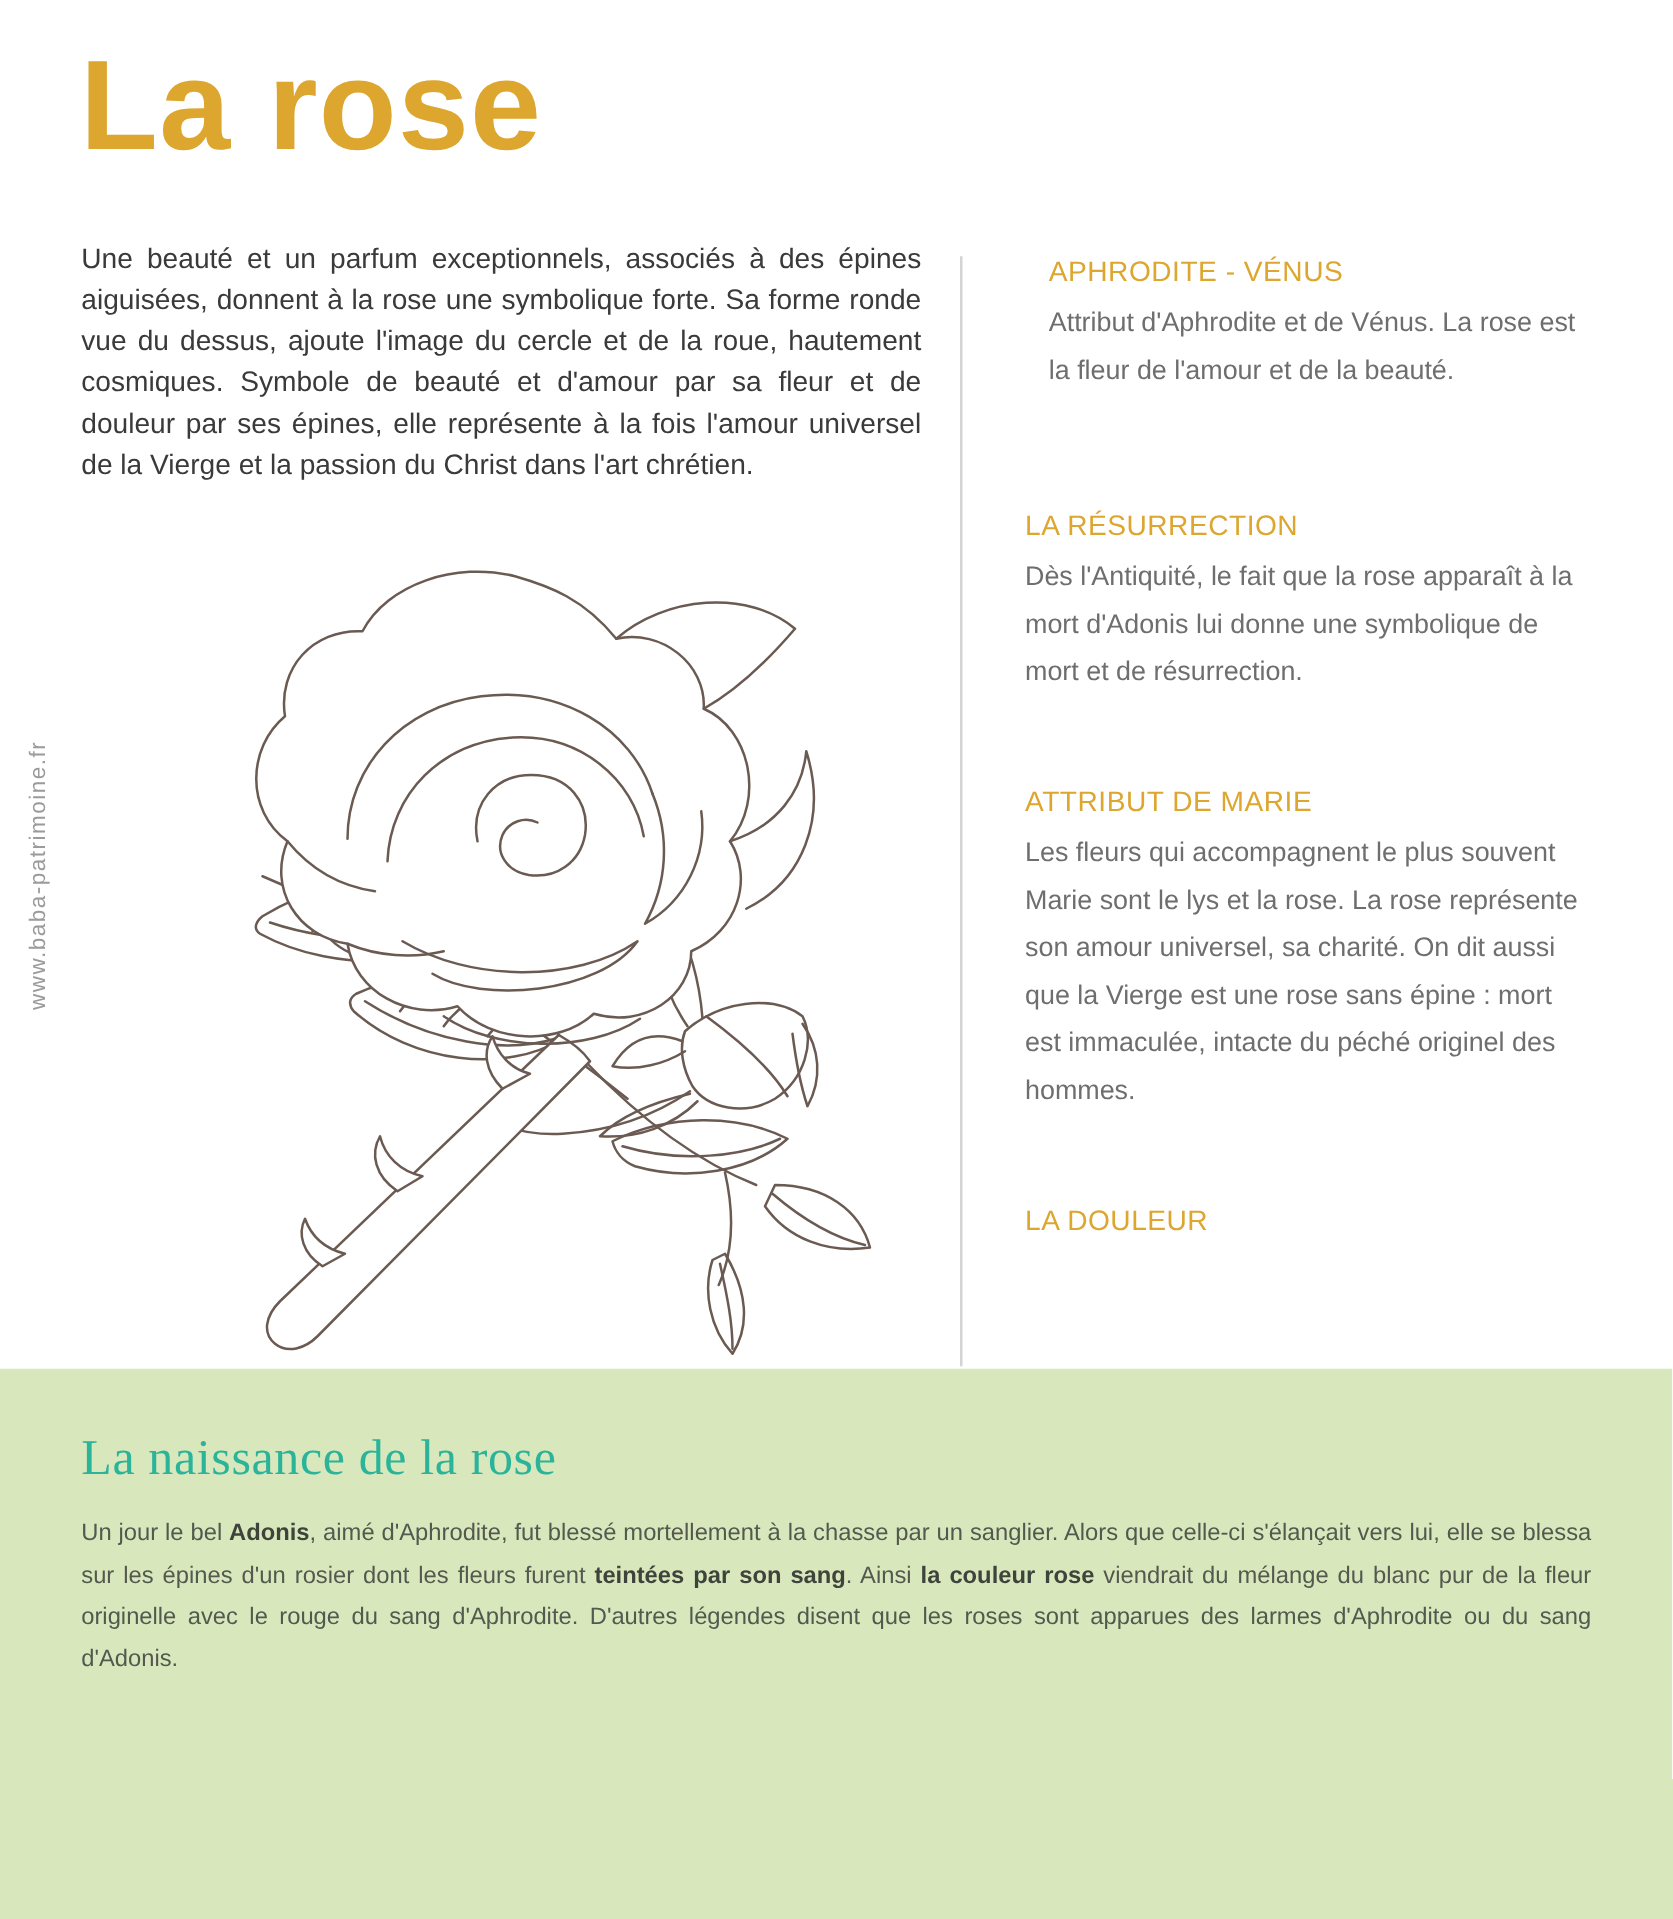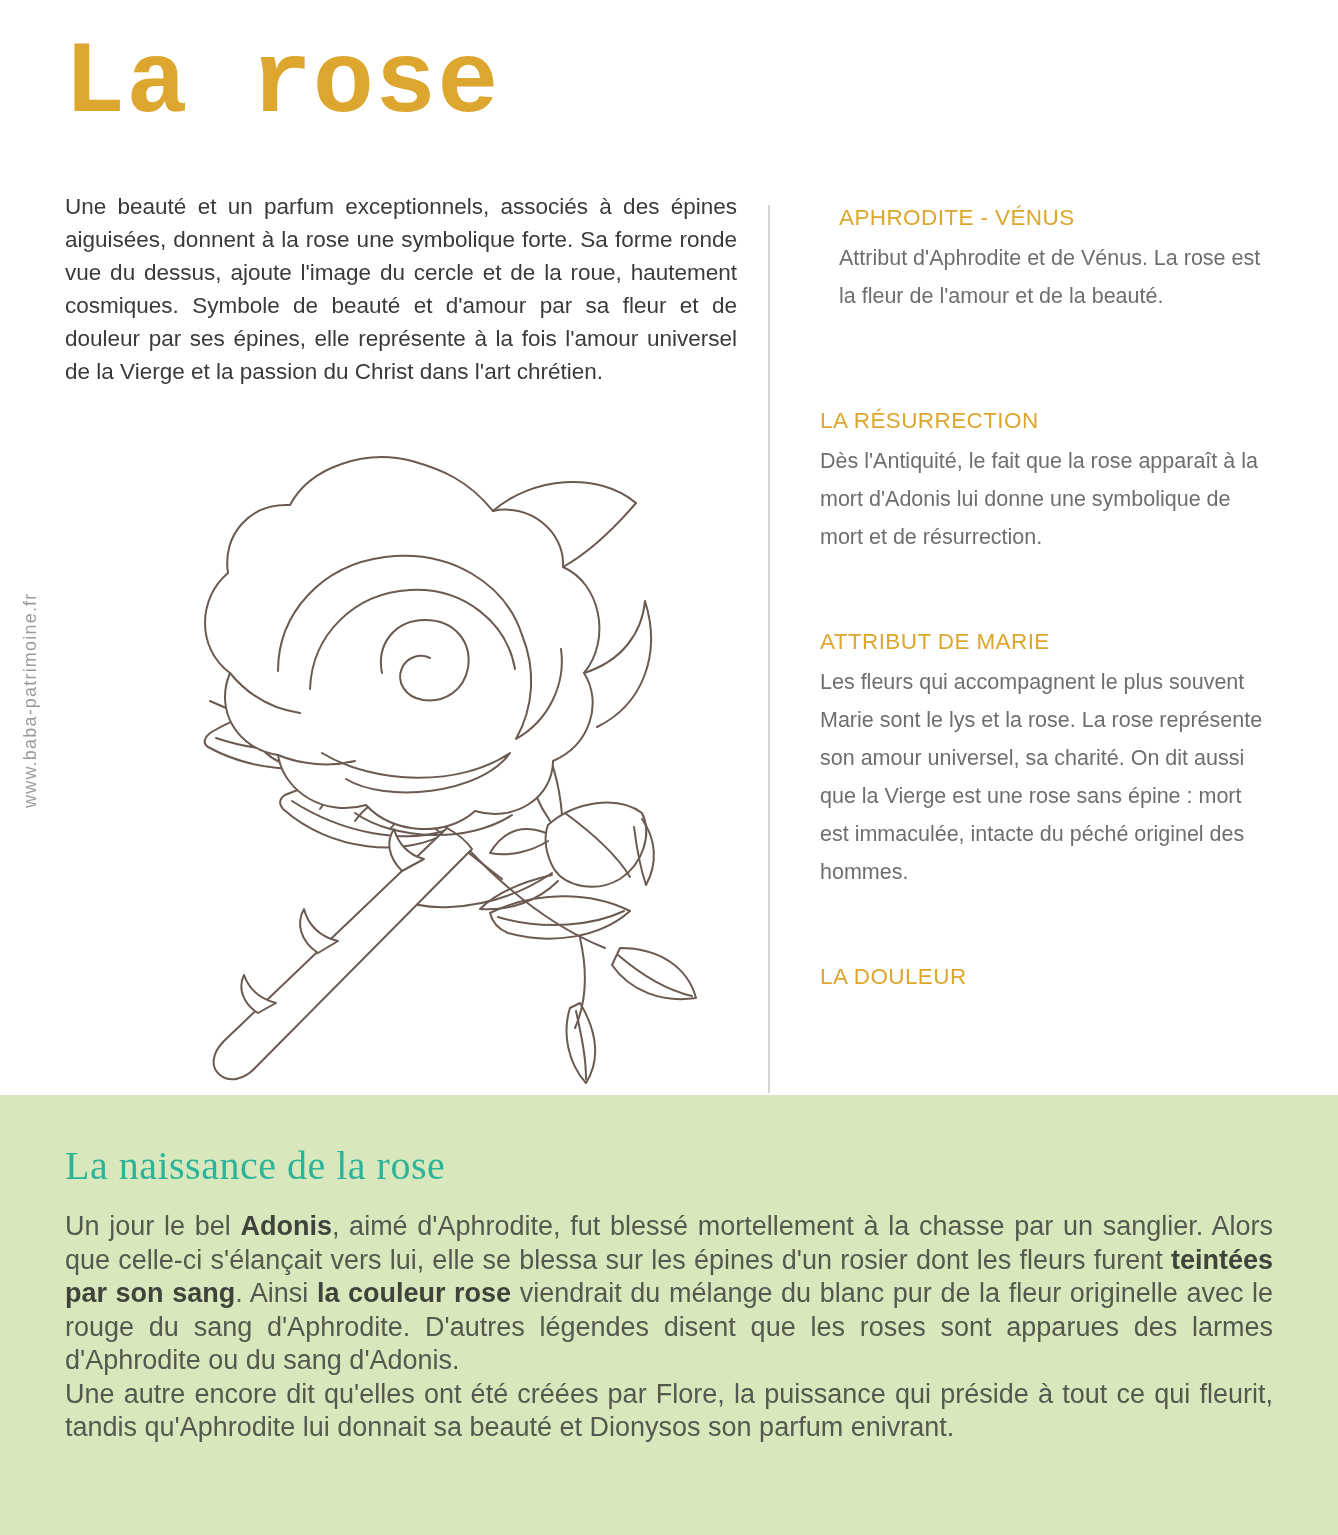--- a/index.html
+++ b/index.html
@@ -8,21 +8,21 @@
     --line:#6A5A52; --divider:#D4D4D4; --url-gray:#9B9B9B;
   }
   *{margin:0;padding:0;box-sizing:border-box;}
   html,body{background:#fff;}
   .page{
     position:relative;width:1338px;height:1535px;background:#fff;overflow:hidden;
     font-family:"Liberation Sans",sans-serif;
   }
   .title{
     position:absolute;left:64px;top:28px;
-    font-family:Liberation Mono, monospace;font-weight:700;
+    font-family:Liberation Sans, sans-serif;font-weight:700;
     font-size:102px;line-height:1.1;color:var(--gold);letter-spacing:1px;
   }
   .intro{
     position:absolute;left:65px;top:190px;width:672px;
     font-size:22.5px;line-height:33px;color:var(--ink);text-align:justify;
   }
   .vertical-url{
     position:absolute;left:20px;top:808px;
     transform:rotate(-90deg);transform-origin:0 0;
     font-size:18px;letter-spacing:1.2px;color:var(--url-gray);white-space:nowrap;
@@ -49,21 +49,21 @@
     position:absolute;left:0;top:1095px;width:1338px;height:524px;
     background:var(--green-bg);
   }
   .green-band h2{
     margin:47px 65px 0 65px;
     font-family:"Liberation Serif",serif;font-weight:500;
     font-size:40px;line-height:1.2;color:var(--teal);letter-spacing:0.5px;
   }
   .green-band .gbody{
     margin:20px 65px 0 65px;
-    font-size:27px;line-height:33.5px;color:var(--green-text);text-align:justify;
+    font-size:19px;line-height:33.5px;color:var(--green-text);text-align:justify;
   }
   .green-band .gbody.second{margin-top:0;}
   .green-band strong{color:#3E443C;font-weight:700;}
   svg .ln{fill:none;stroke:var(--line);stroke-width:2;stroke-linecap:round;stroke-linejoin:round;}
   svg .solid{fill:#fff;stroke:var(--line);stroke-width:2;stroke-linejoin:round;}
 </style>
 </head>
 <body>
 
 <div class="page">
@@ -152,16 +152,15 @@
       <p>Les fleurs qui accompagnent le plus souvent Marie sont le lys et la rose. La rose représente son amour universel, sa charité. On dit aussi que la Vierge est une rose sans épine : mort est immaculée, intacte du péché originel des hommes.</p>
     </div>
     <div class="section">
       <h2>LA DOULEUR</h2>
     </div>
   </div>
 
   <div class="green-band">
     <h2>La naissance de la rose</h2>
     <p class="gbody"><span>Un jour le bel </span><strong>Adonis</strong><span>, aimé d'Aphrodite, fut blessé mortellement à la chasse par un sanglier. Alors que celle-ci s'élançait vers lui, elle se blessa sur les épines d'un rosier dont les fleurs furent </span><strong>teintées par son sang</strong><span>. Ainsi </span><strong>la couleur rose</strong><span> viendrait du mélange du blanc pur de la fleur originelle avec le rouge du sang d'Aphrodite. D'autres légendes disent que les roses sont apparues des larmes d'Aphrodite ou du sang d'Adonis.</span></p>
-    <p class="gbody second">Une autre encore dit qu'elles ont été créées par Flore, la puissance qui préside à tout ce qui fleurit, tandis qu'Aphrodite lui donnait sa beauté et Dionysos son parfum enivrant.</p>
   </div>
 
 </div>
 
 </body></html>

